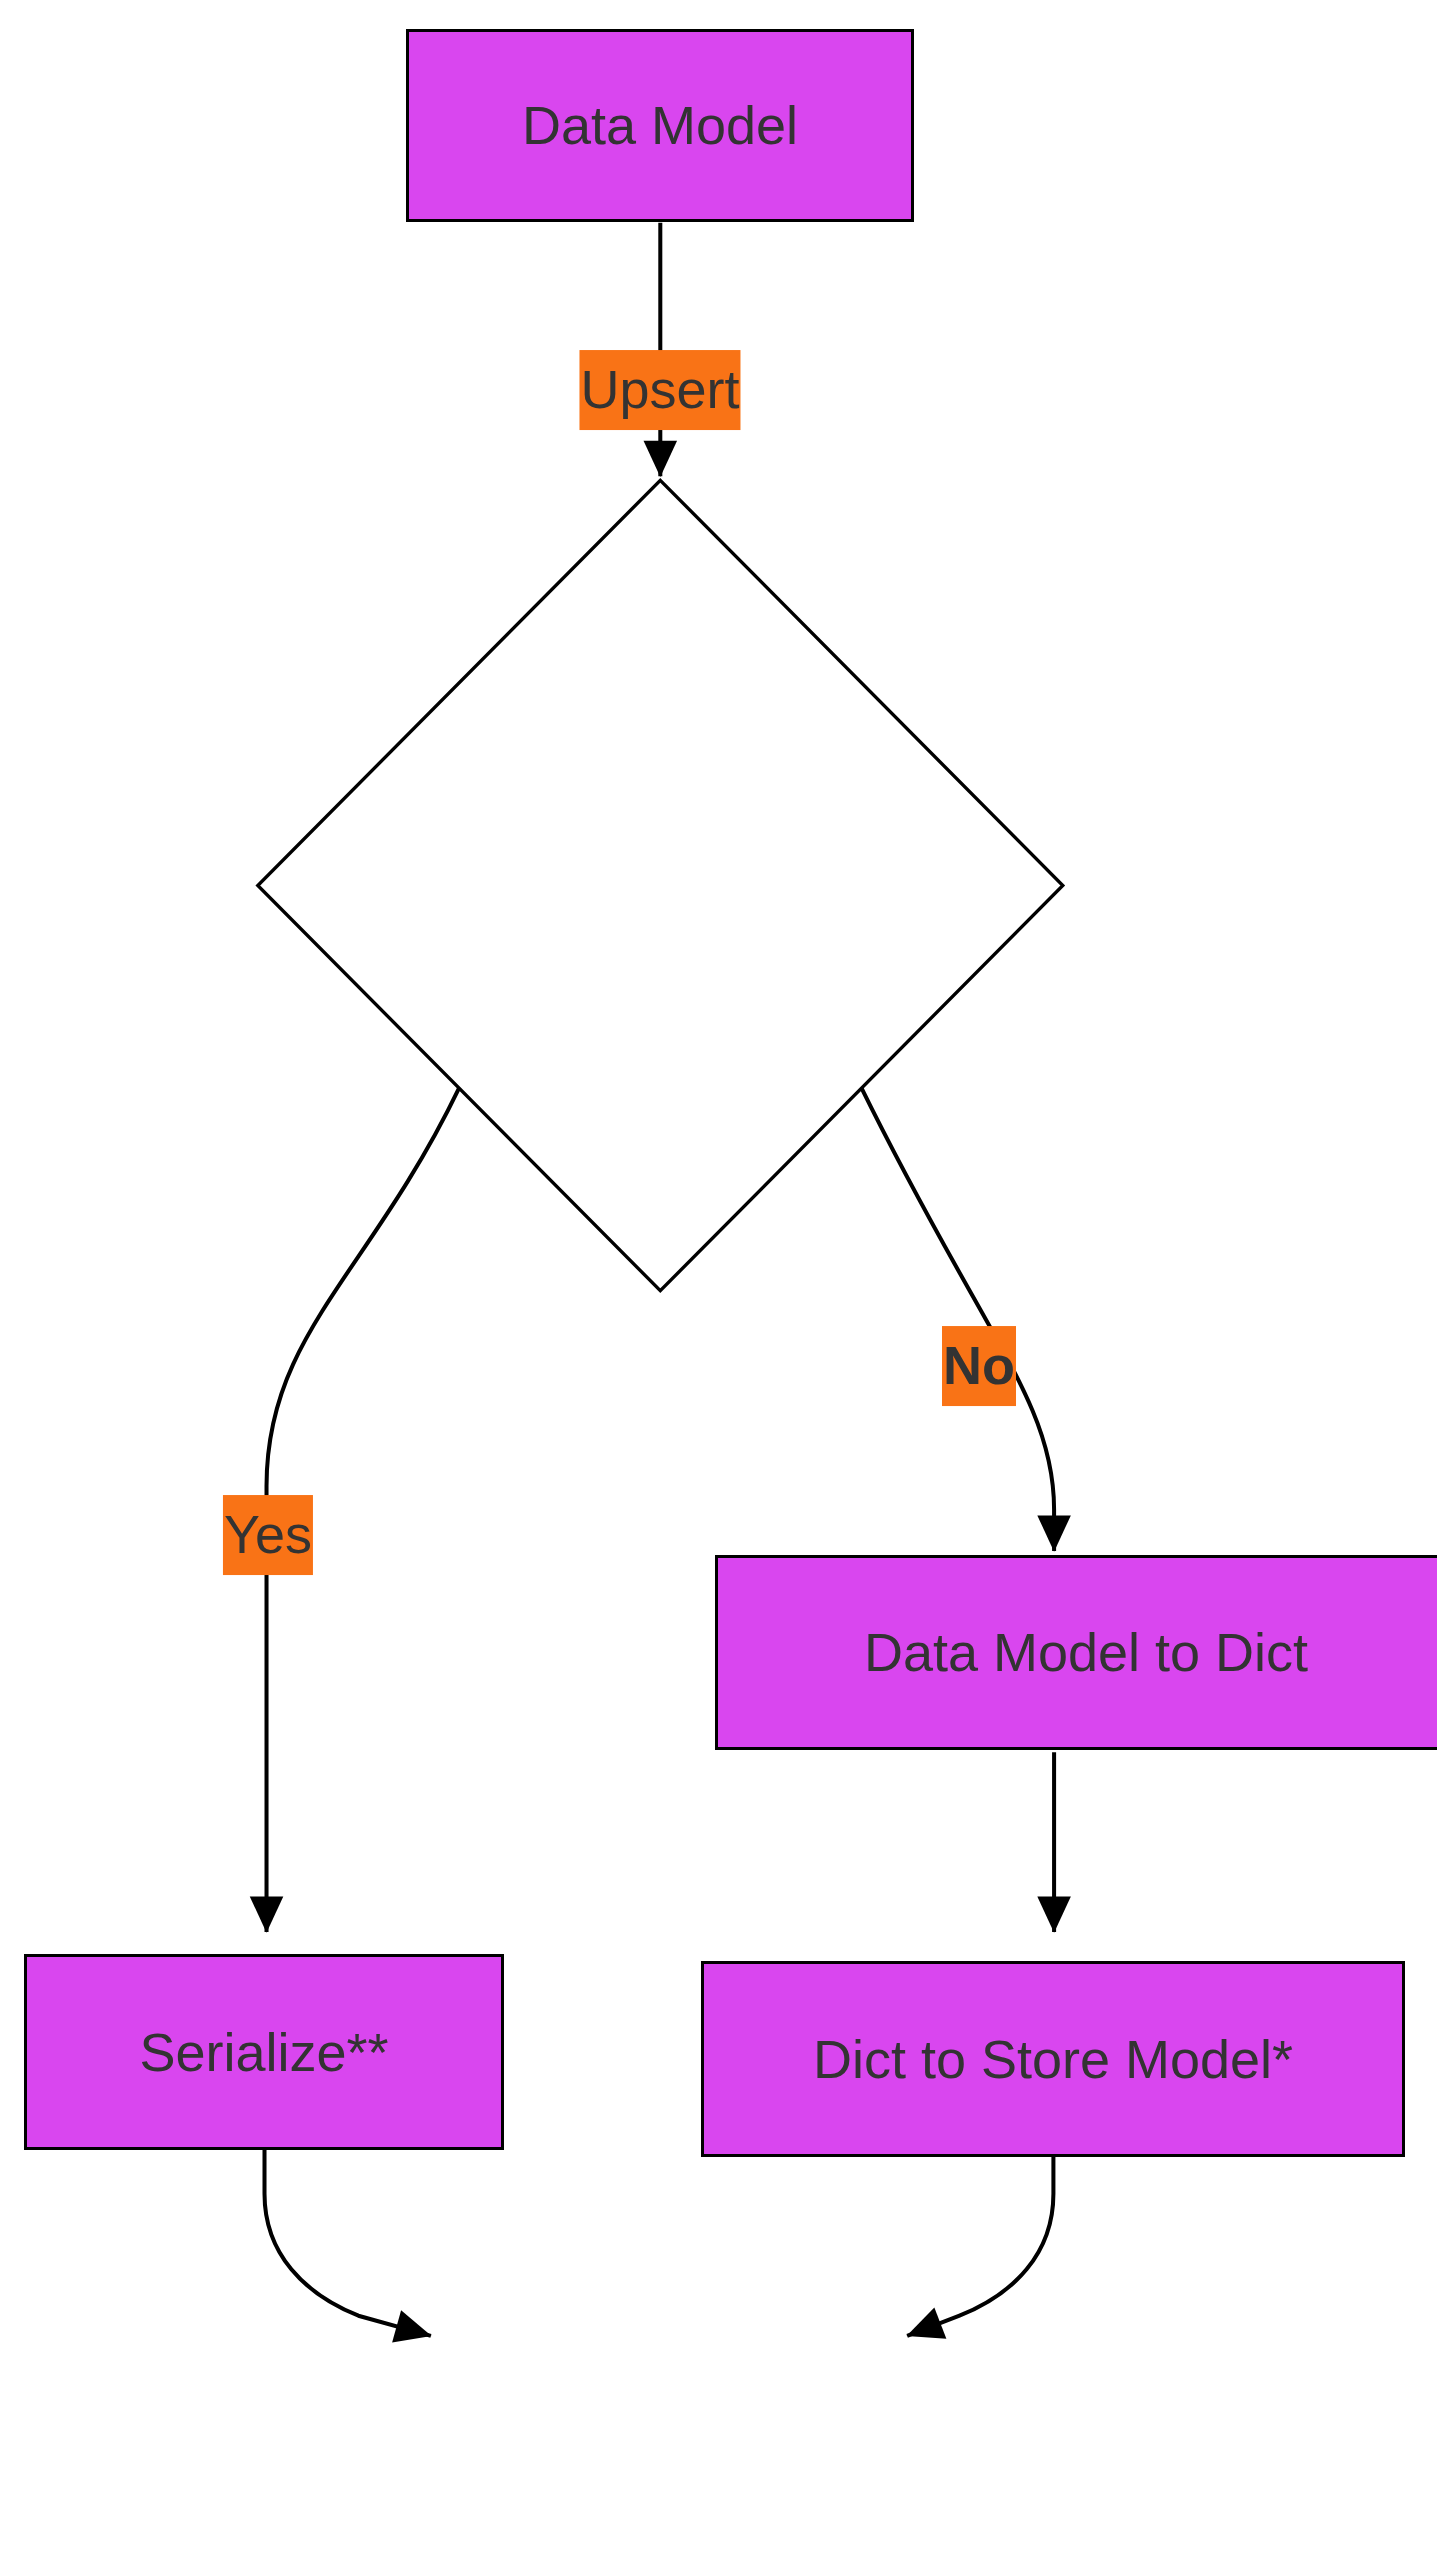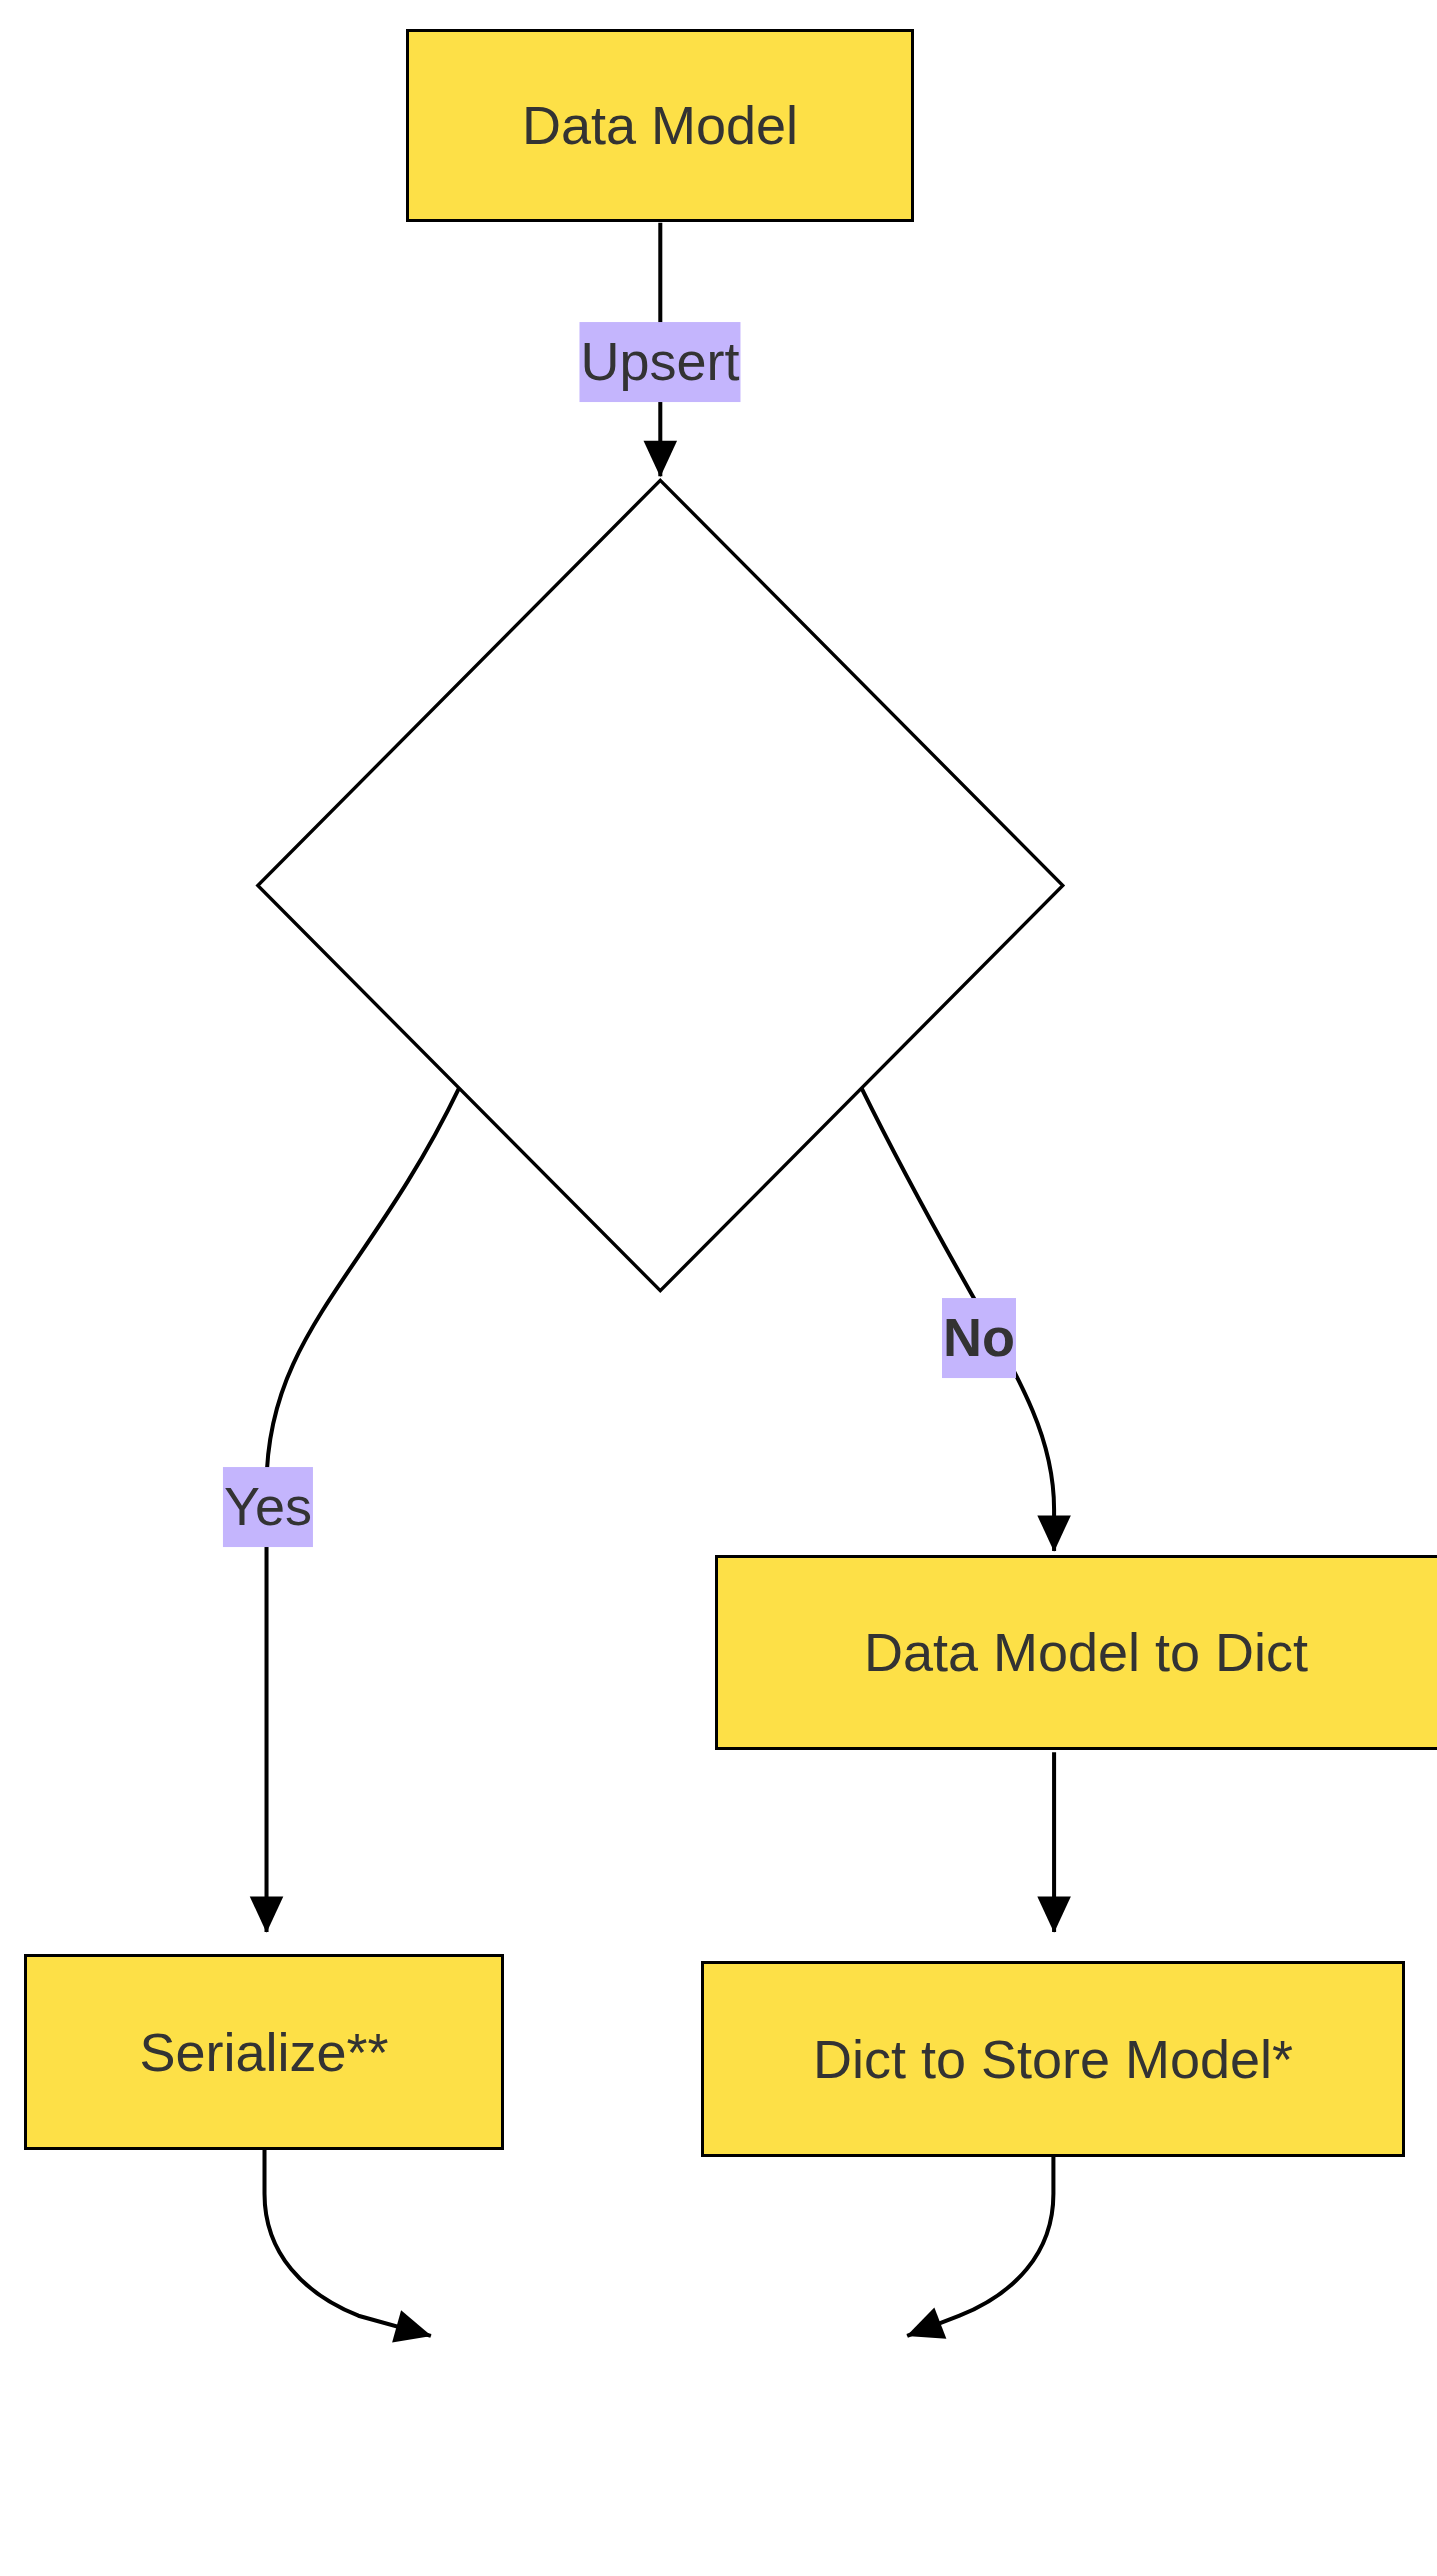--- a/index.html
+++ b/index.html
@@ -29,21 +29,21 @@
     stroke-width: 6;
   }
   .diamond-shape {
     fill: #ffffff;
     stroke: #000000;
     stroke-width: 5;
   }
   .node {
     position: absolute;
     box-sizing: border-box;
-    background: #fde047;
+    background: #d946ef;
     border: 3.4px solid #000000;
     color: #333333;
     font-size: 54px;
     line-height: 1.2;
     display: flex;
     align-items: center;
     justify-content: center;
     text-align: center;
     z-index: 3;
   }
@@ -56,27 +56,28 @@
     color: #333333;
     font-size: 54px;
     line-height: 1.5;
     text-align: center;
     white-space: pre-line;
     z-index: 3;
   }
   .edge-label {
     position: absolute;
     transform: translate(-50%, -50%);
-    background: #c4b5fd;
+    background: #f97316;
     color: #333333;
     font-size: 54px;
     line-height: 1.48;
     padding: 0 1px;
     text-align: center;
     z-index: 2;
+    margin-top: 28px;
   }
   .edge-label.upsert { left: 660px;  top: 362px;  }
   .edge-label.yes    { left: 268px;  top: 1507px; }
   .edge-label.no     { left: 979px; top: 1338px; font-weight: bold; }
 
   .node.data-model          { left: 406px;  top: 29px;   width: 508px;  height: 193px; }
   .node.data-model-to-dict  { left: 715px; top: 1555px; width: 742px; height: 195px; }
   .node.serialize           { left: 24px;   top: 1937px; width: 480px;  height: 196px; margin-top: 17px; }
   .node.dict-to-store-model { left: 701px; top: 1937px; width: 704px; height: 196px; margin-top: 24px; }
   .node.store-model         { left: 402px;  top: 2341px; width: 519px;  height: 201px; }

